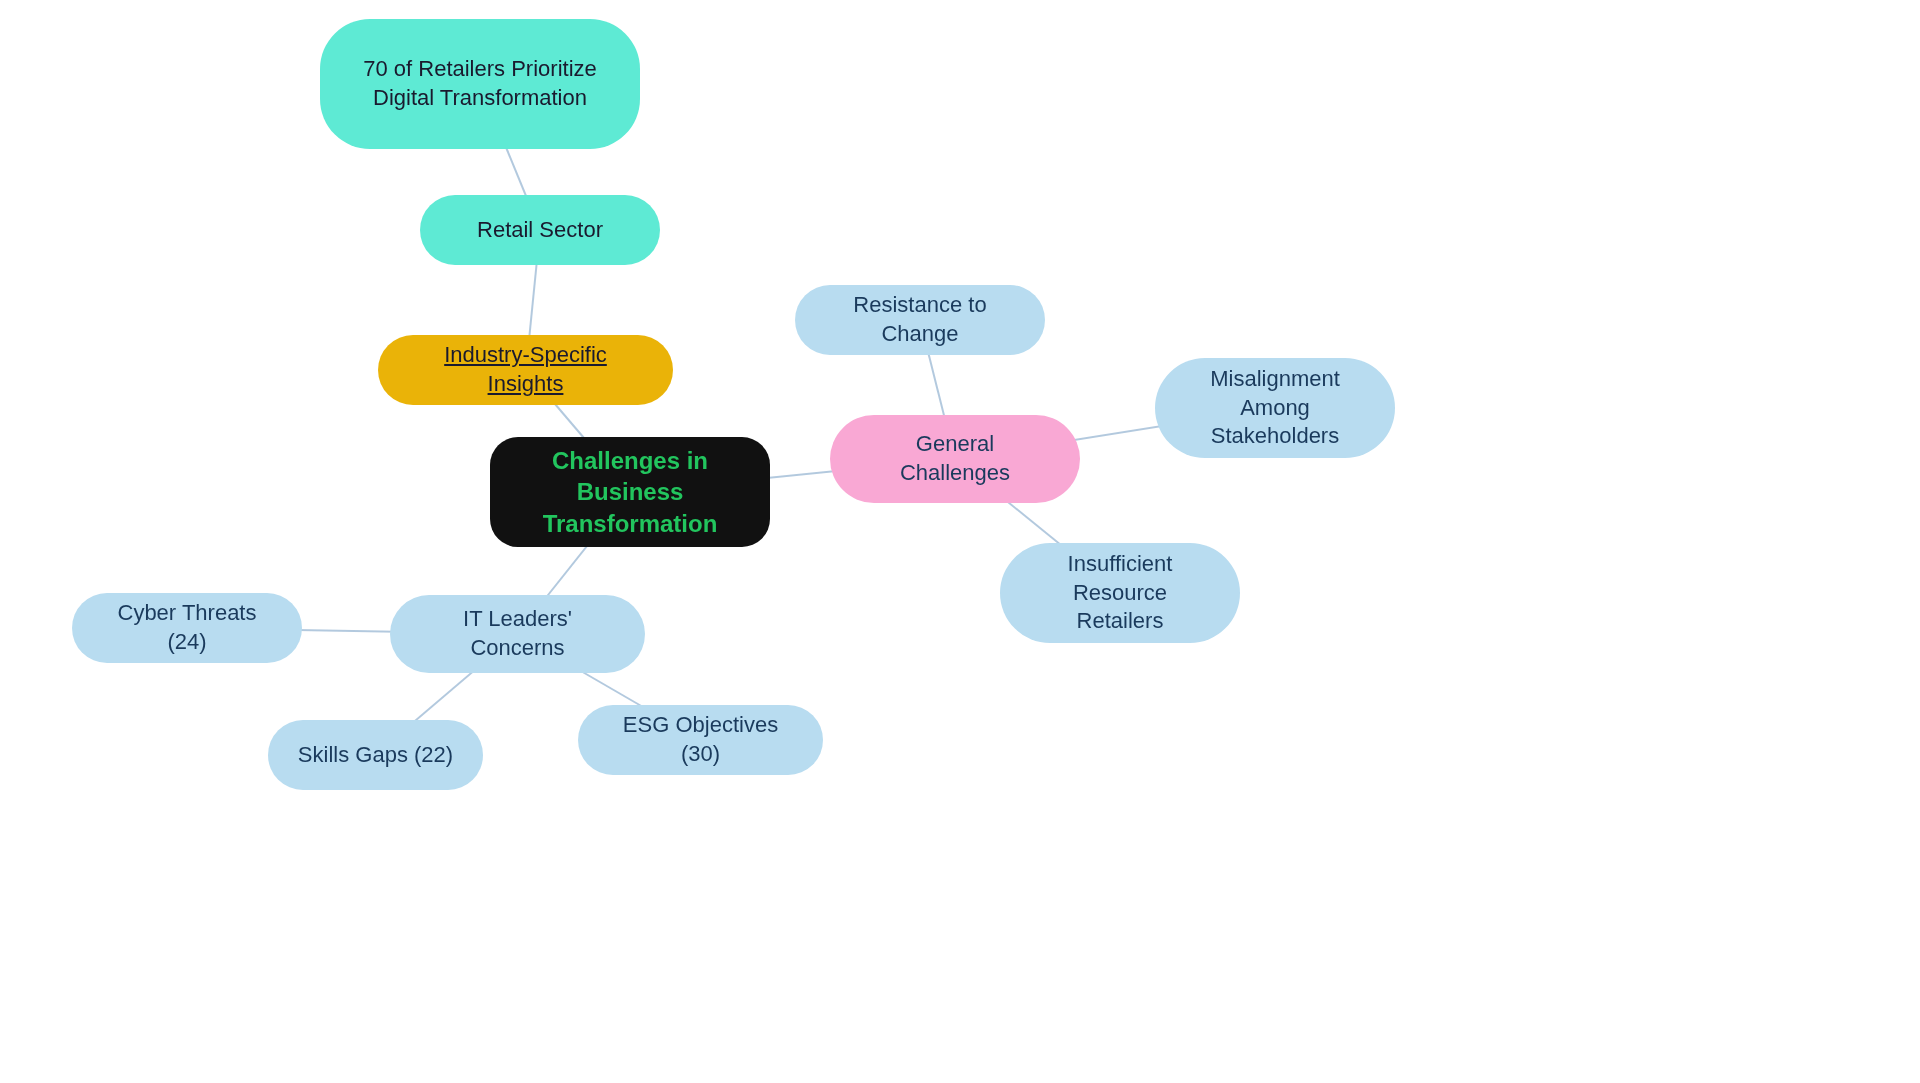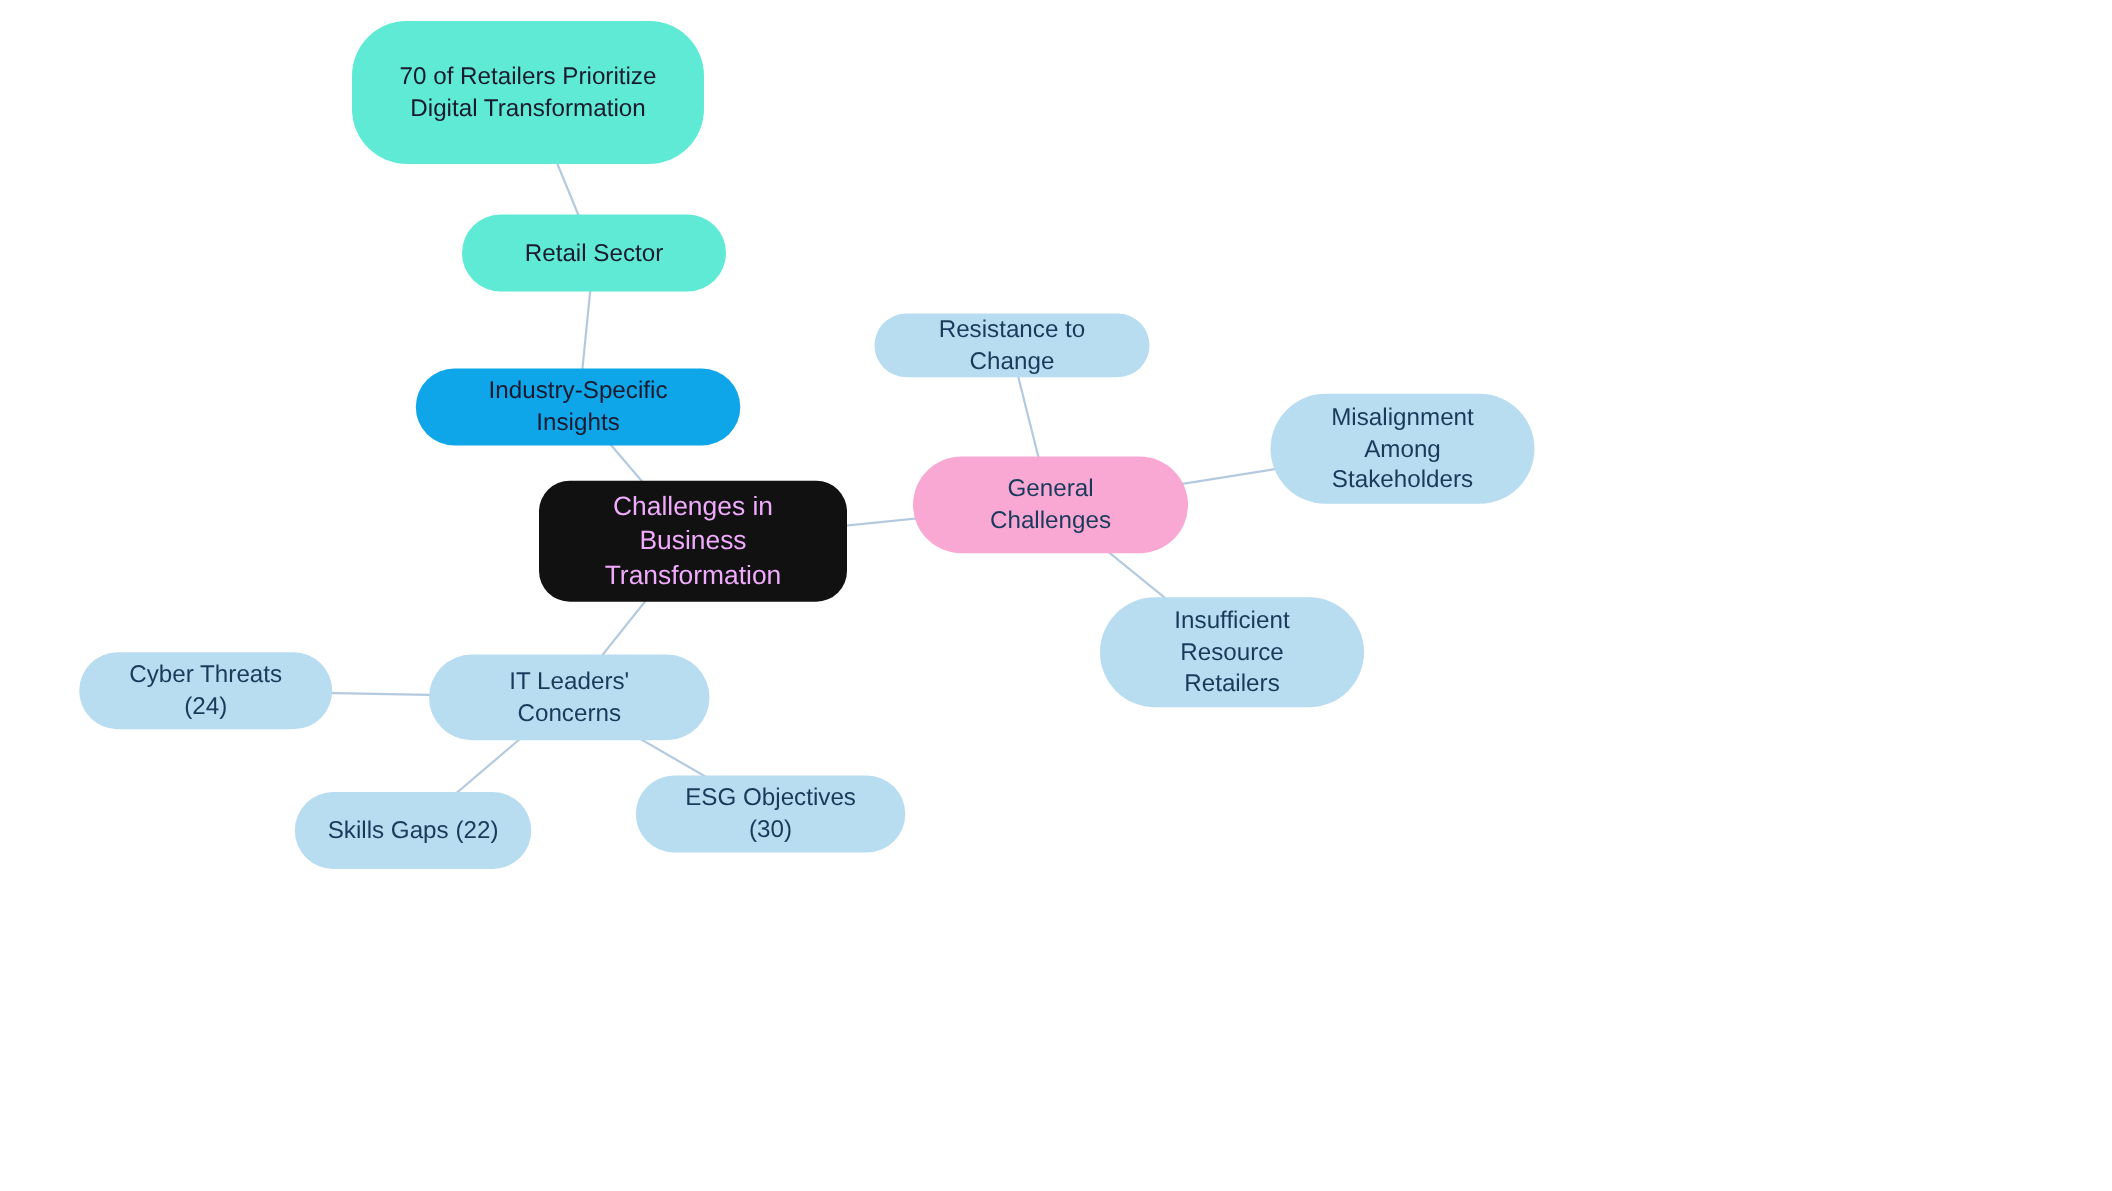--- a/index.html
+++ b/index.html
@@ -25,36 +25,37 @@
       align-items: center;
       justify-content: center;
       text-align: center;
       font-size: 22px;
       font-weight: 500;
       line-height: 1.3;
       padding: 18px 28px;
     }
     .node-center {
       background: #111111;
-      color: #f0abfc;
+      color: #22c55e;
       font-size: 24px;
-      font-weight: 400;
+      font-weight: 700;
       border-radius: 28px;
       width: 280px;
       height: 110px;
     }
     .node-purple-light {
       background: #5eead4;
       color: #1a1a2e;
       border-radius: 50px;
     }
     .node-purple-medium {
-      background: #0ea5e9;
+      background: #eab308;
       color: #1a1a2e;
       border-radius: 50px;
+      text-decoration: underline;
     }
     .node-blue-light {
       background: #b8dcf0;
       color: #1a3a5c;
       border-radius: 50px;
     }
     .node-blue-medium {
       background: #f9a8d4;
       color: #1a3a5c;
       border-radius: 50px;
@@ -92,21 +93,21 @@
 
 <div class="node node-center" style="left: 490px; top: 437px; width: 280px; height: 110px;">
   <span>Challenges in Business
 Transformation</span>
 </div>
 
 <div class="node node-blue-medium" style="left: 830px; top: 415px; width: 250px; height: 88px;">
   <span>General Challenges</span>
 </div>
 
-<div class="node node-blue-light" style="left: 795px; top: 285px; width: 250px; height: 58px;">
+<div class="node node-blue-light" style="left: 795px; top: 285px; width: 250px; height: 70px;">
   <span>Resistance to Change</span>
 </div>
 
 <div class="node node-blue-light" style="left: 1155px; top: 358px; width: 240px; height: 100px; align-items: center;">
   <span>Misalignment Among
 Stakeholders</span>
 </div>
 
 <div class="node node-blue-light" style="left: 1000px; top: 543px; width: 240px; height: 100px;">
   <span>Insufficient Resource

